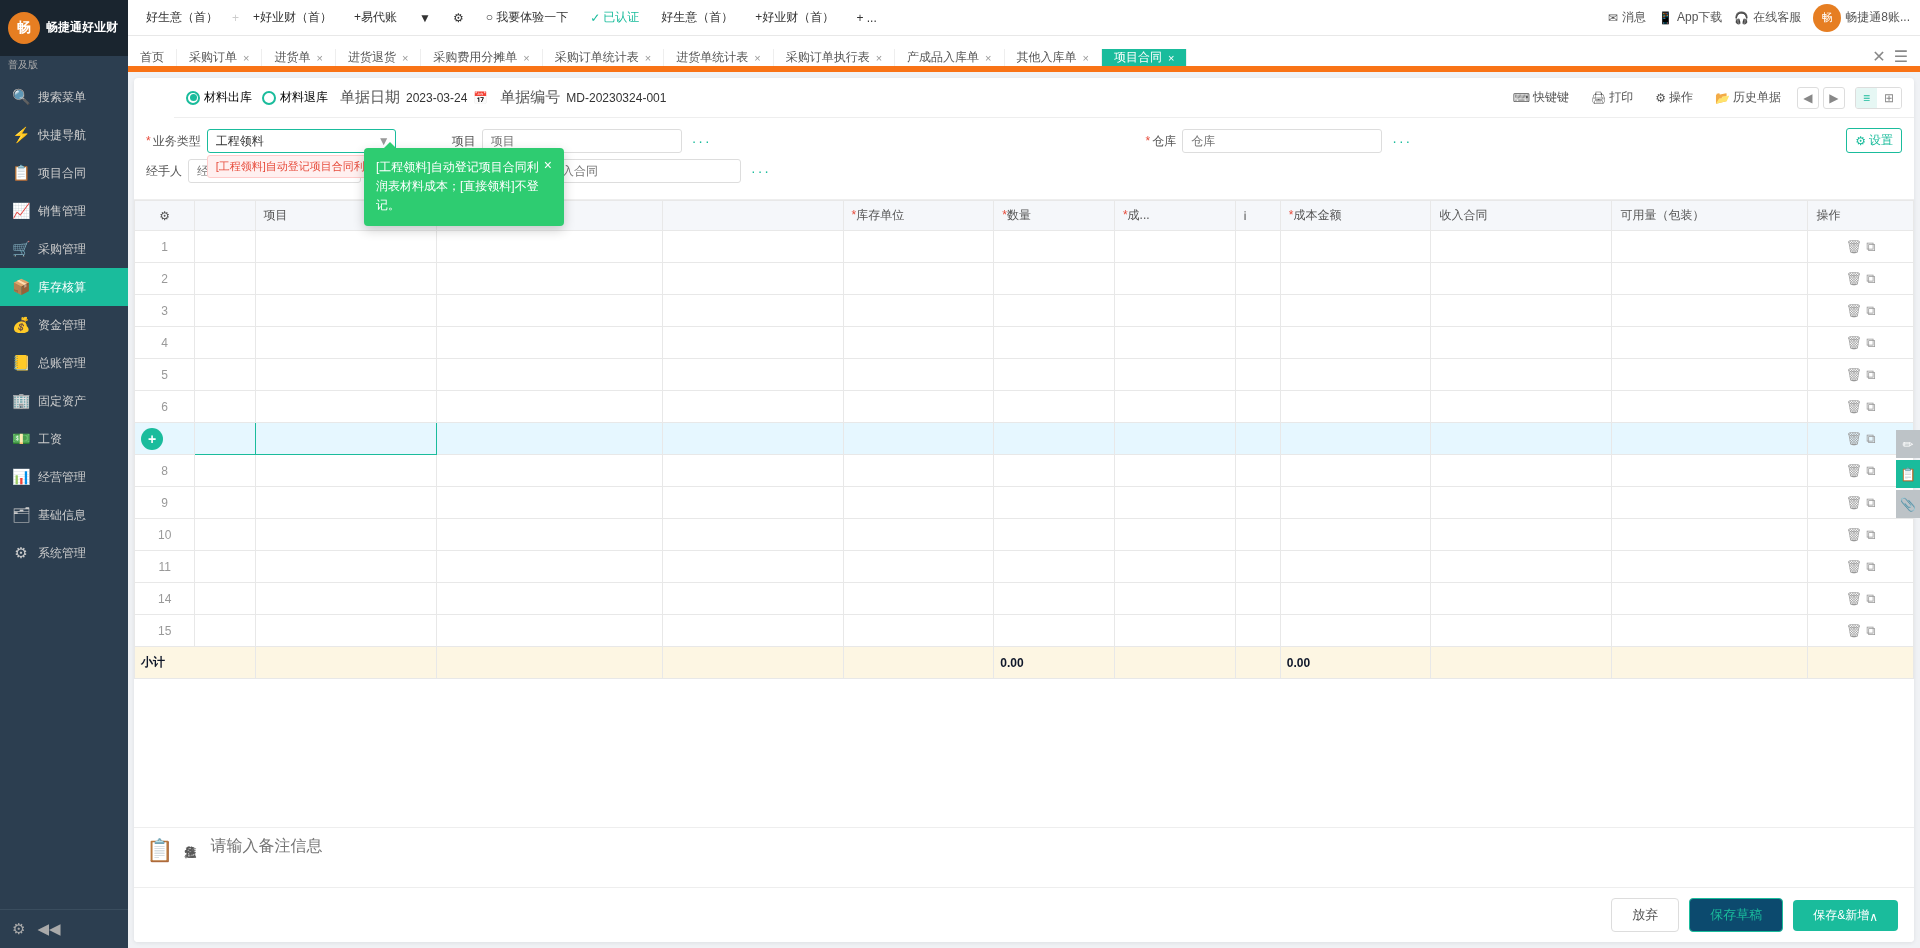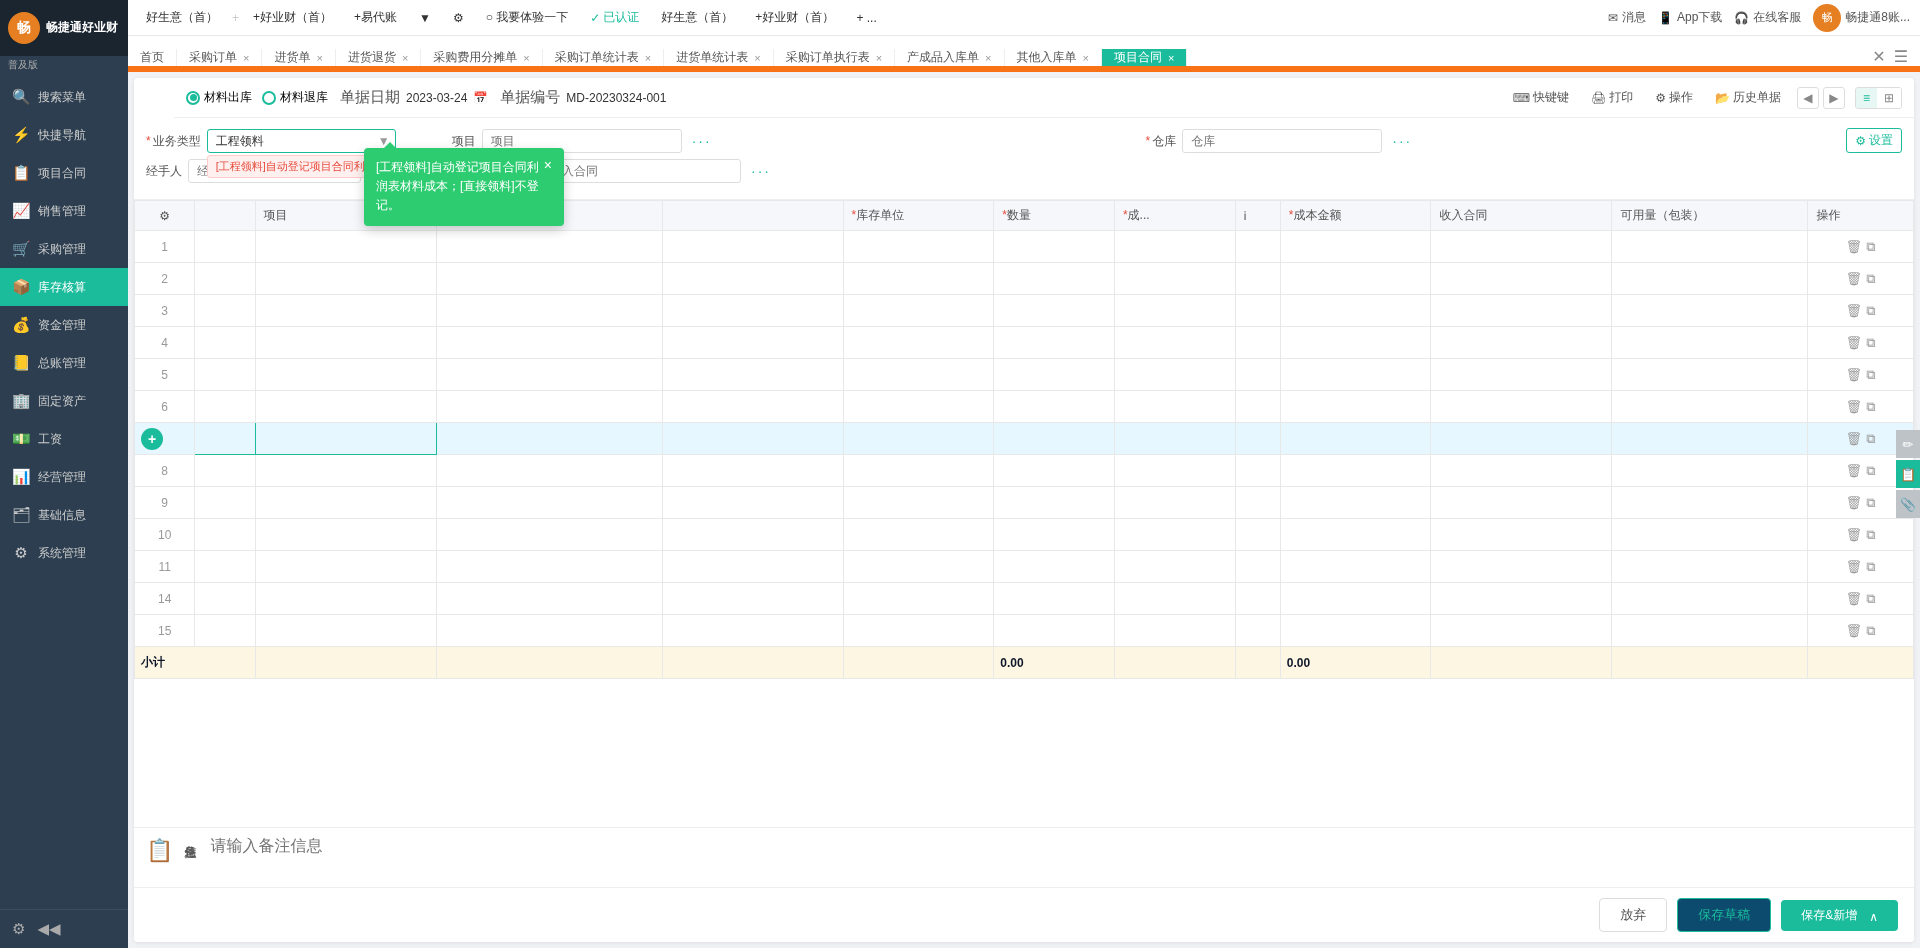--- a/index.html
+++ b/index.html
@@ -331,21 +331,21 @@
     .btn {
       padding: 7px 20px;
       border-radius: 4px;
       cursor: pointer;
       font-size: 13px;
       border: none;
       outline: none;
     }
     .btn-default { background: #fff; border: 1px solid #ddd; color: #555; }
     .btn-outline { background: #0c4a6e; border: 1px solid #1abc9c; color: #1abc9c; }
-    .btn-primary { background: #1abc9c; color: #fff; display: flex; align-items: flex-end; gap: 12px; }
+    .btn-primary { background: #1abc9c; color: #fff; display: flex; align-items: flex-end; gap: 0; }
 
     
     .right-float {
       position: fixed;
       right: 0;
       top: 50%;
       transform: translateY(-50%);
       display: flex;
       flex-direction: column;
       gap: 2px;

